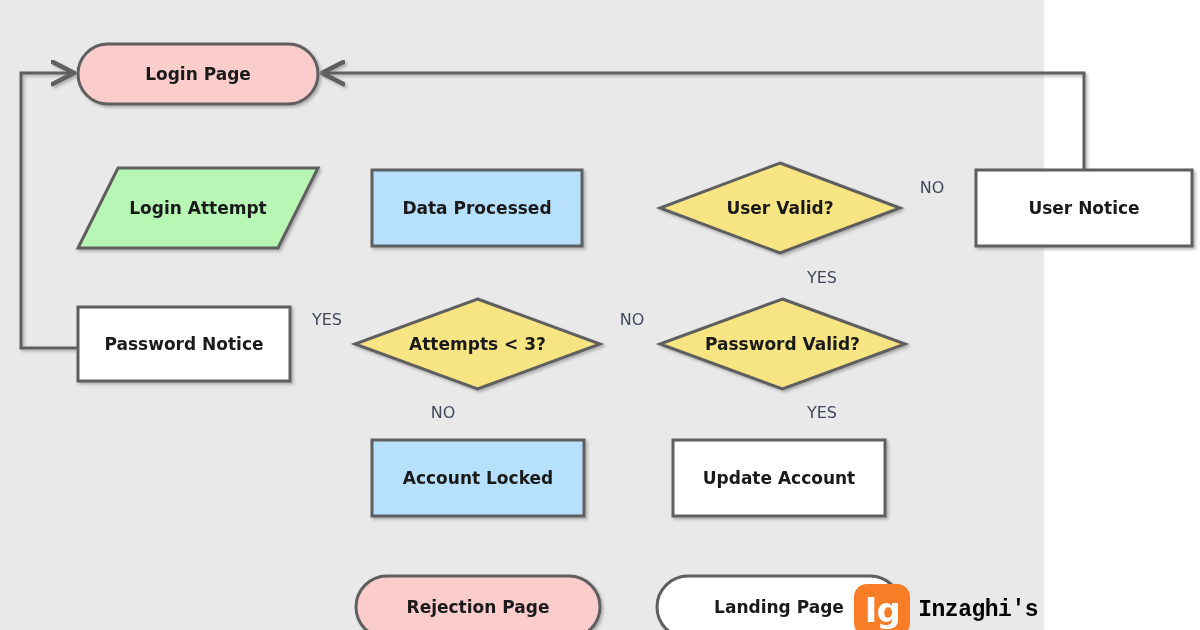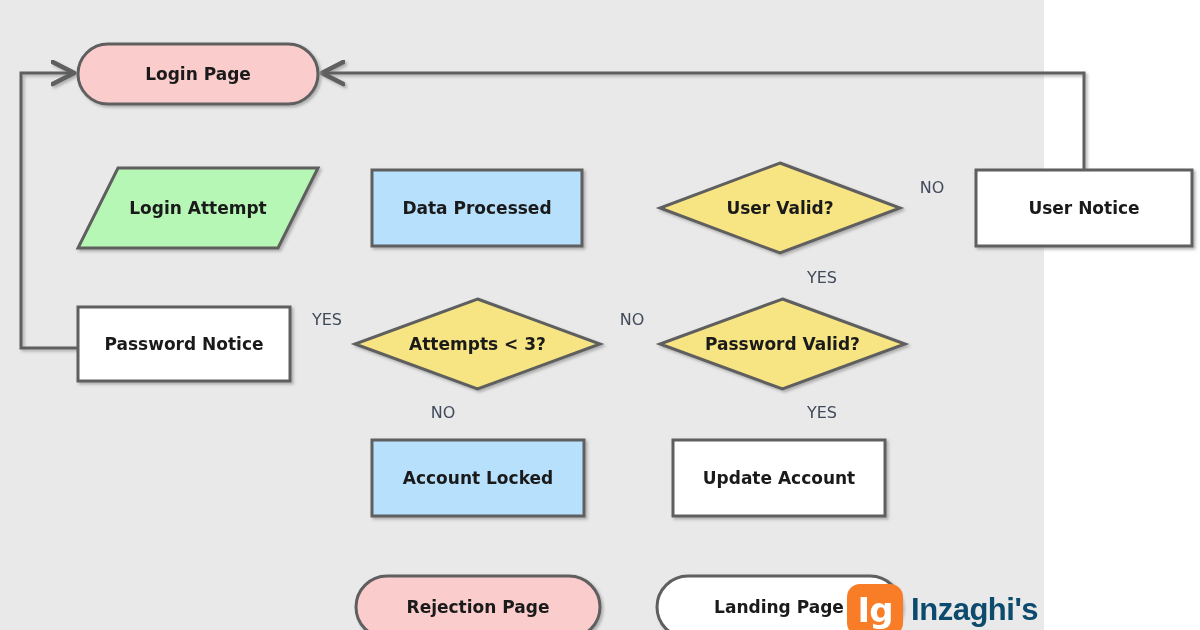--- a/index.html
+++ b/index.html
@@ -68,24 +68,24 @@
     background: #f97c27;
     color: #ffffff;
     font-family: "DejaVu Sans", sans-serif;
     font-size: 34px;
     font-weight: bold;
     line-height: 52px;
     text-align: center;
     letter-spacing: -1px;
   }
   #watermark .logo-word {
-    font-family: Liberation Sans, sans-serif;
-    font-size: 31px;
+    font-family: Liberation Mono, monospace;
+    font-size: 23px;
     font-weight: bold;
-    color: #0c4a6e;
+    color: #000000;
     letter-spacing: -0.5px;
   }
 </style>
 </head>
 <body>
 
 <div id="canvas">
 
   <svg id="flow-svg" viewBox="0 0 1200 630">
     <defs>

